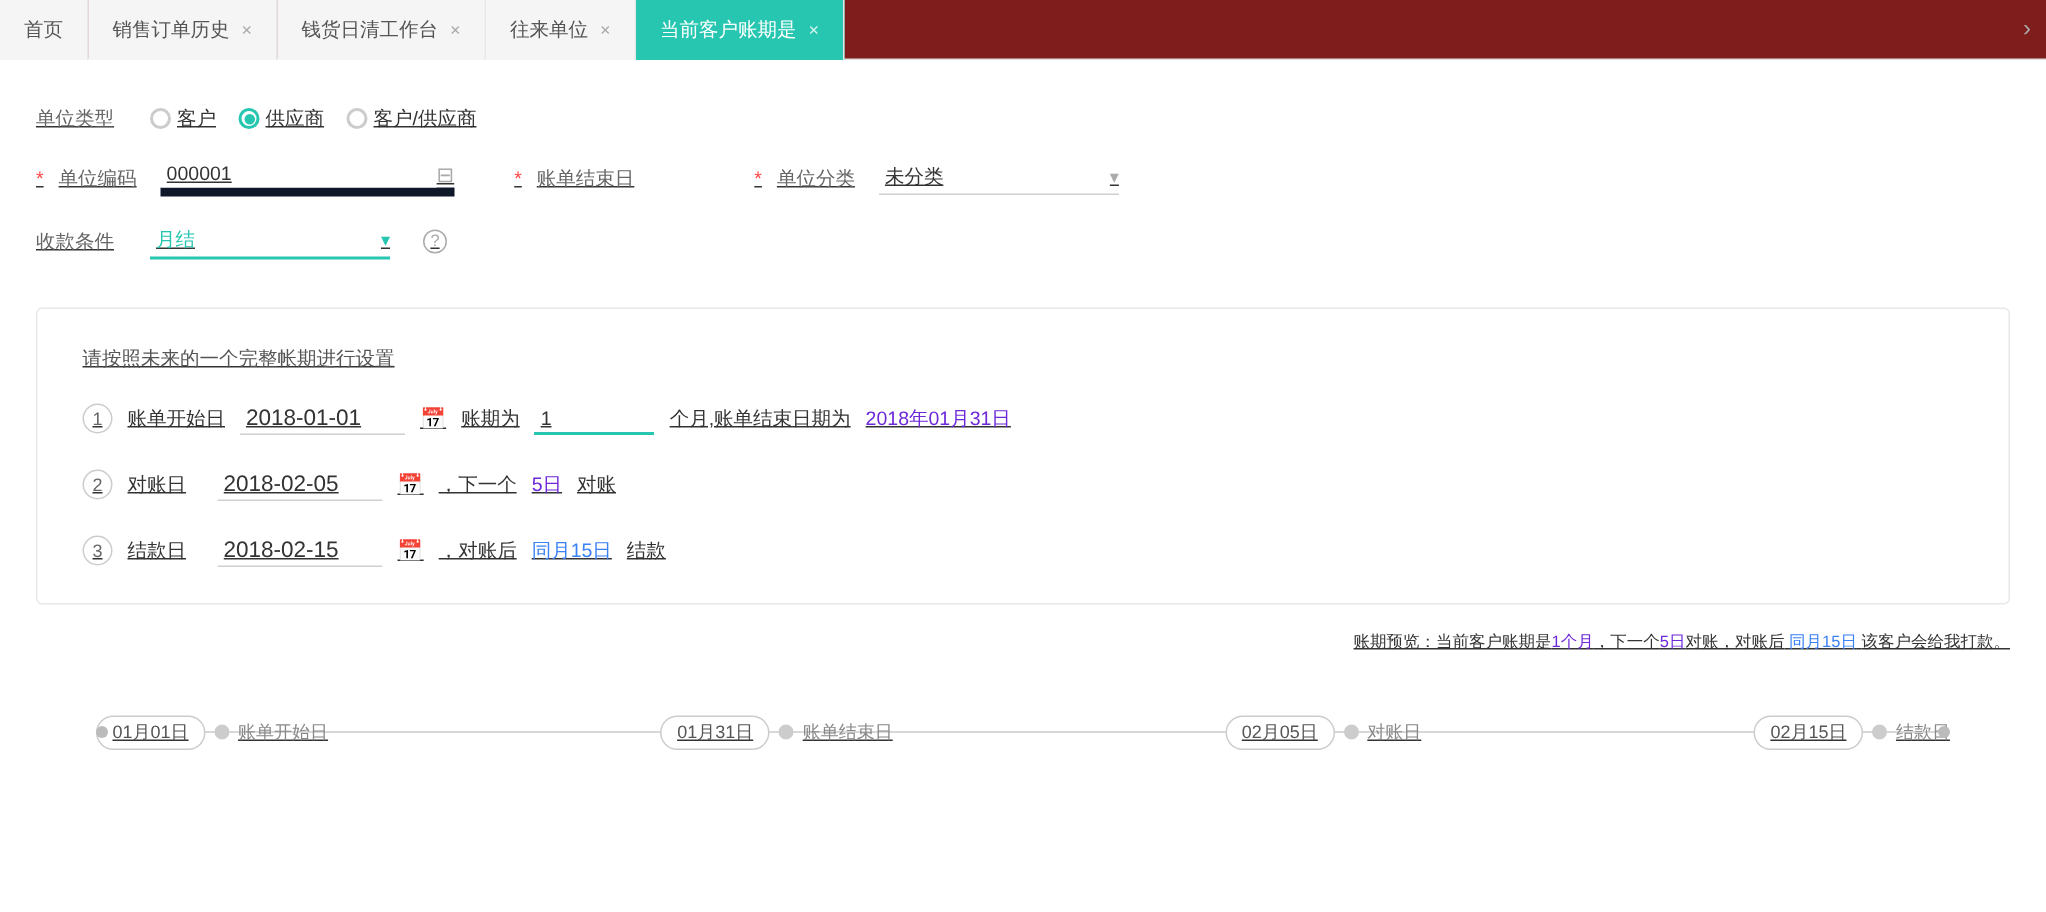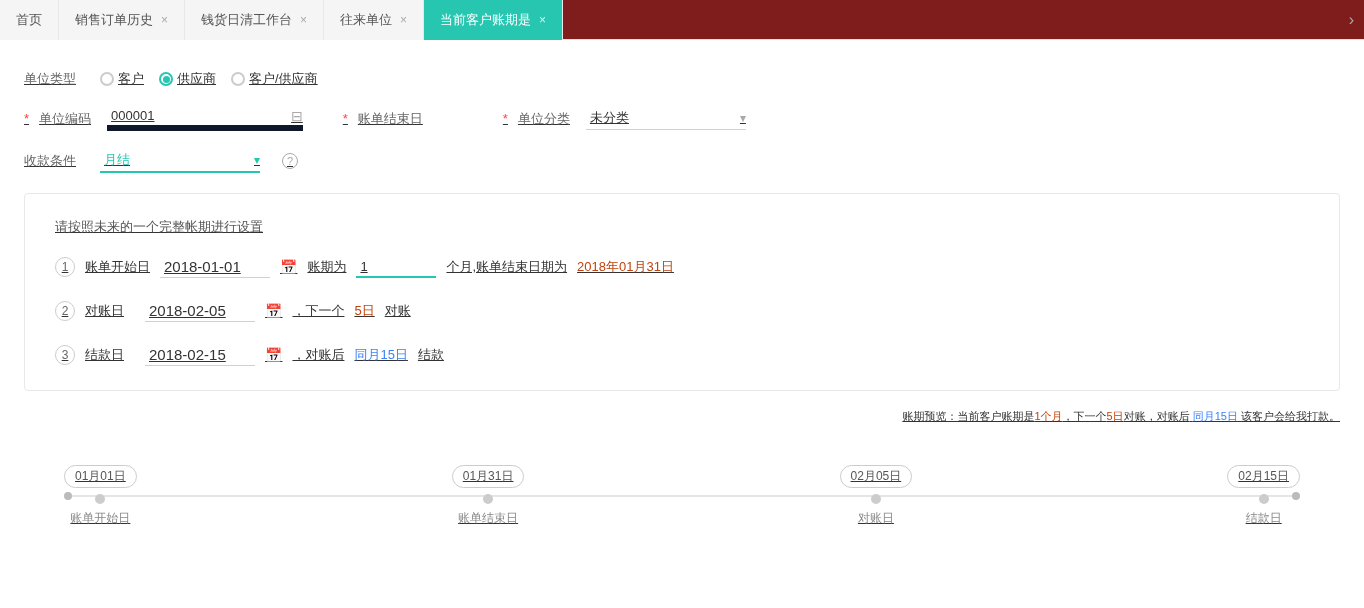--- a/index.html
+++ b/index.html
@@ -141,21 +141,21 @@
       font-size: 12px; color: #666;
       flex-shrink: 0;
     }
     .row-field-label { color: #333; min-width: 50px; }
     .date-input {
       border: none; border-bottom: 1px solid #d0d0d0; outline: none;
       padding: 2px 4px; font-size: 15px; color: #333; width: 110px;
     }
     .cal-icon { color: #aaa; font-size: 14px; cursor: pointer; }
     .row-suffix { color: #333; }
-    .highlight-orange { color: #c2410c; }
+    .highlight-orange { color: #6d28d9; }
     .highlight-teal { color: #3b82f6; }
 
     .period-month-input {
       border: none; border-bottom: 2px solid #26c6b0; outline: none;
       padding: 2px 4px; font-size: 13px; color: #333; width: 80px;
     }
 
     
     .preview-text {
       font-size: 11px; color: #333; margin-bottom: 28px; line-height: 1.8; text-align: right;
@@ -180,21 +180,20 @@
     }
     .timeline-items {
       display: flex;
       justify-content: space-between;
       width: 100%;
       position: relative;
       z-index: 1;
     }
     .timeline-item {
       display: flex;
-      flex-direction: column;
       align-items: center;
       gap: 6px;
     }
     .timeline-dot {
       width: 10px; height: 10px;
       border-radius: 50%;
       background: #ccc;
       border: 2px solid #ccc;
     }
     .timeline-badge {
@@ -281,21 +280,21 @@
     <div style="display:flex;align-items:center;gap:8px;margin-left:40px;">
       <span class="required-star">*</span>
       <span class="form-label">单位分类</span>
       <div class="select-with-icon">
         <span class="select-text">未分类</span>
         <span class="chevron-icon">▾</span>
       </div>
     </div>
   </div>
 
-  <div class="form-row" style="margin-bottom:20px;">
+  <div class="form-row" style="margin-bottom:32px;">
     <span class="form-label">收款条件</span>
     <div class="payment-select">
       <span class="payment-text">月结</span>
       <span class="chevron-icon" style="color:#26c6b0;">▾</span>
     </div>
     <div class="help-icon">?</div>
   </div>
 
   <div class="period-card">
     <div class="period-title">请按照未来的一个完整帐期进行设置</div>

